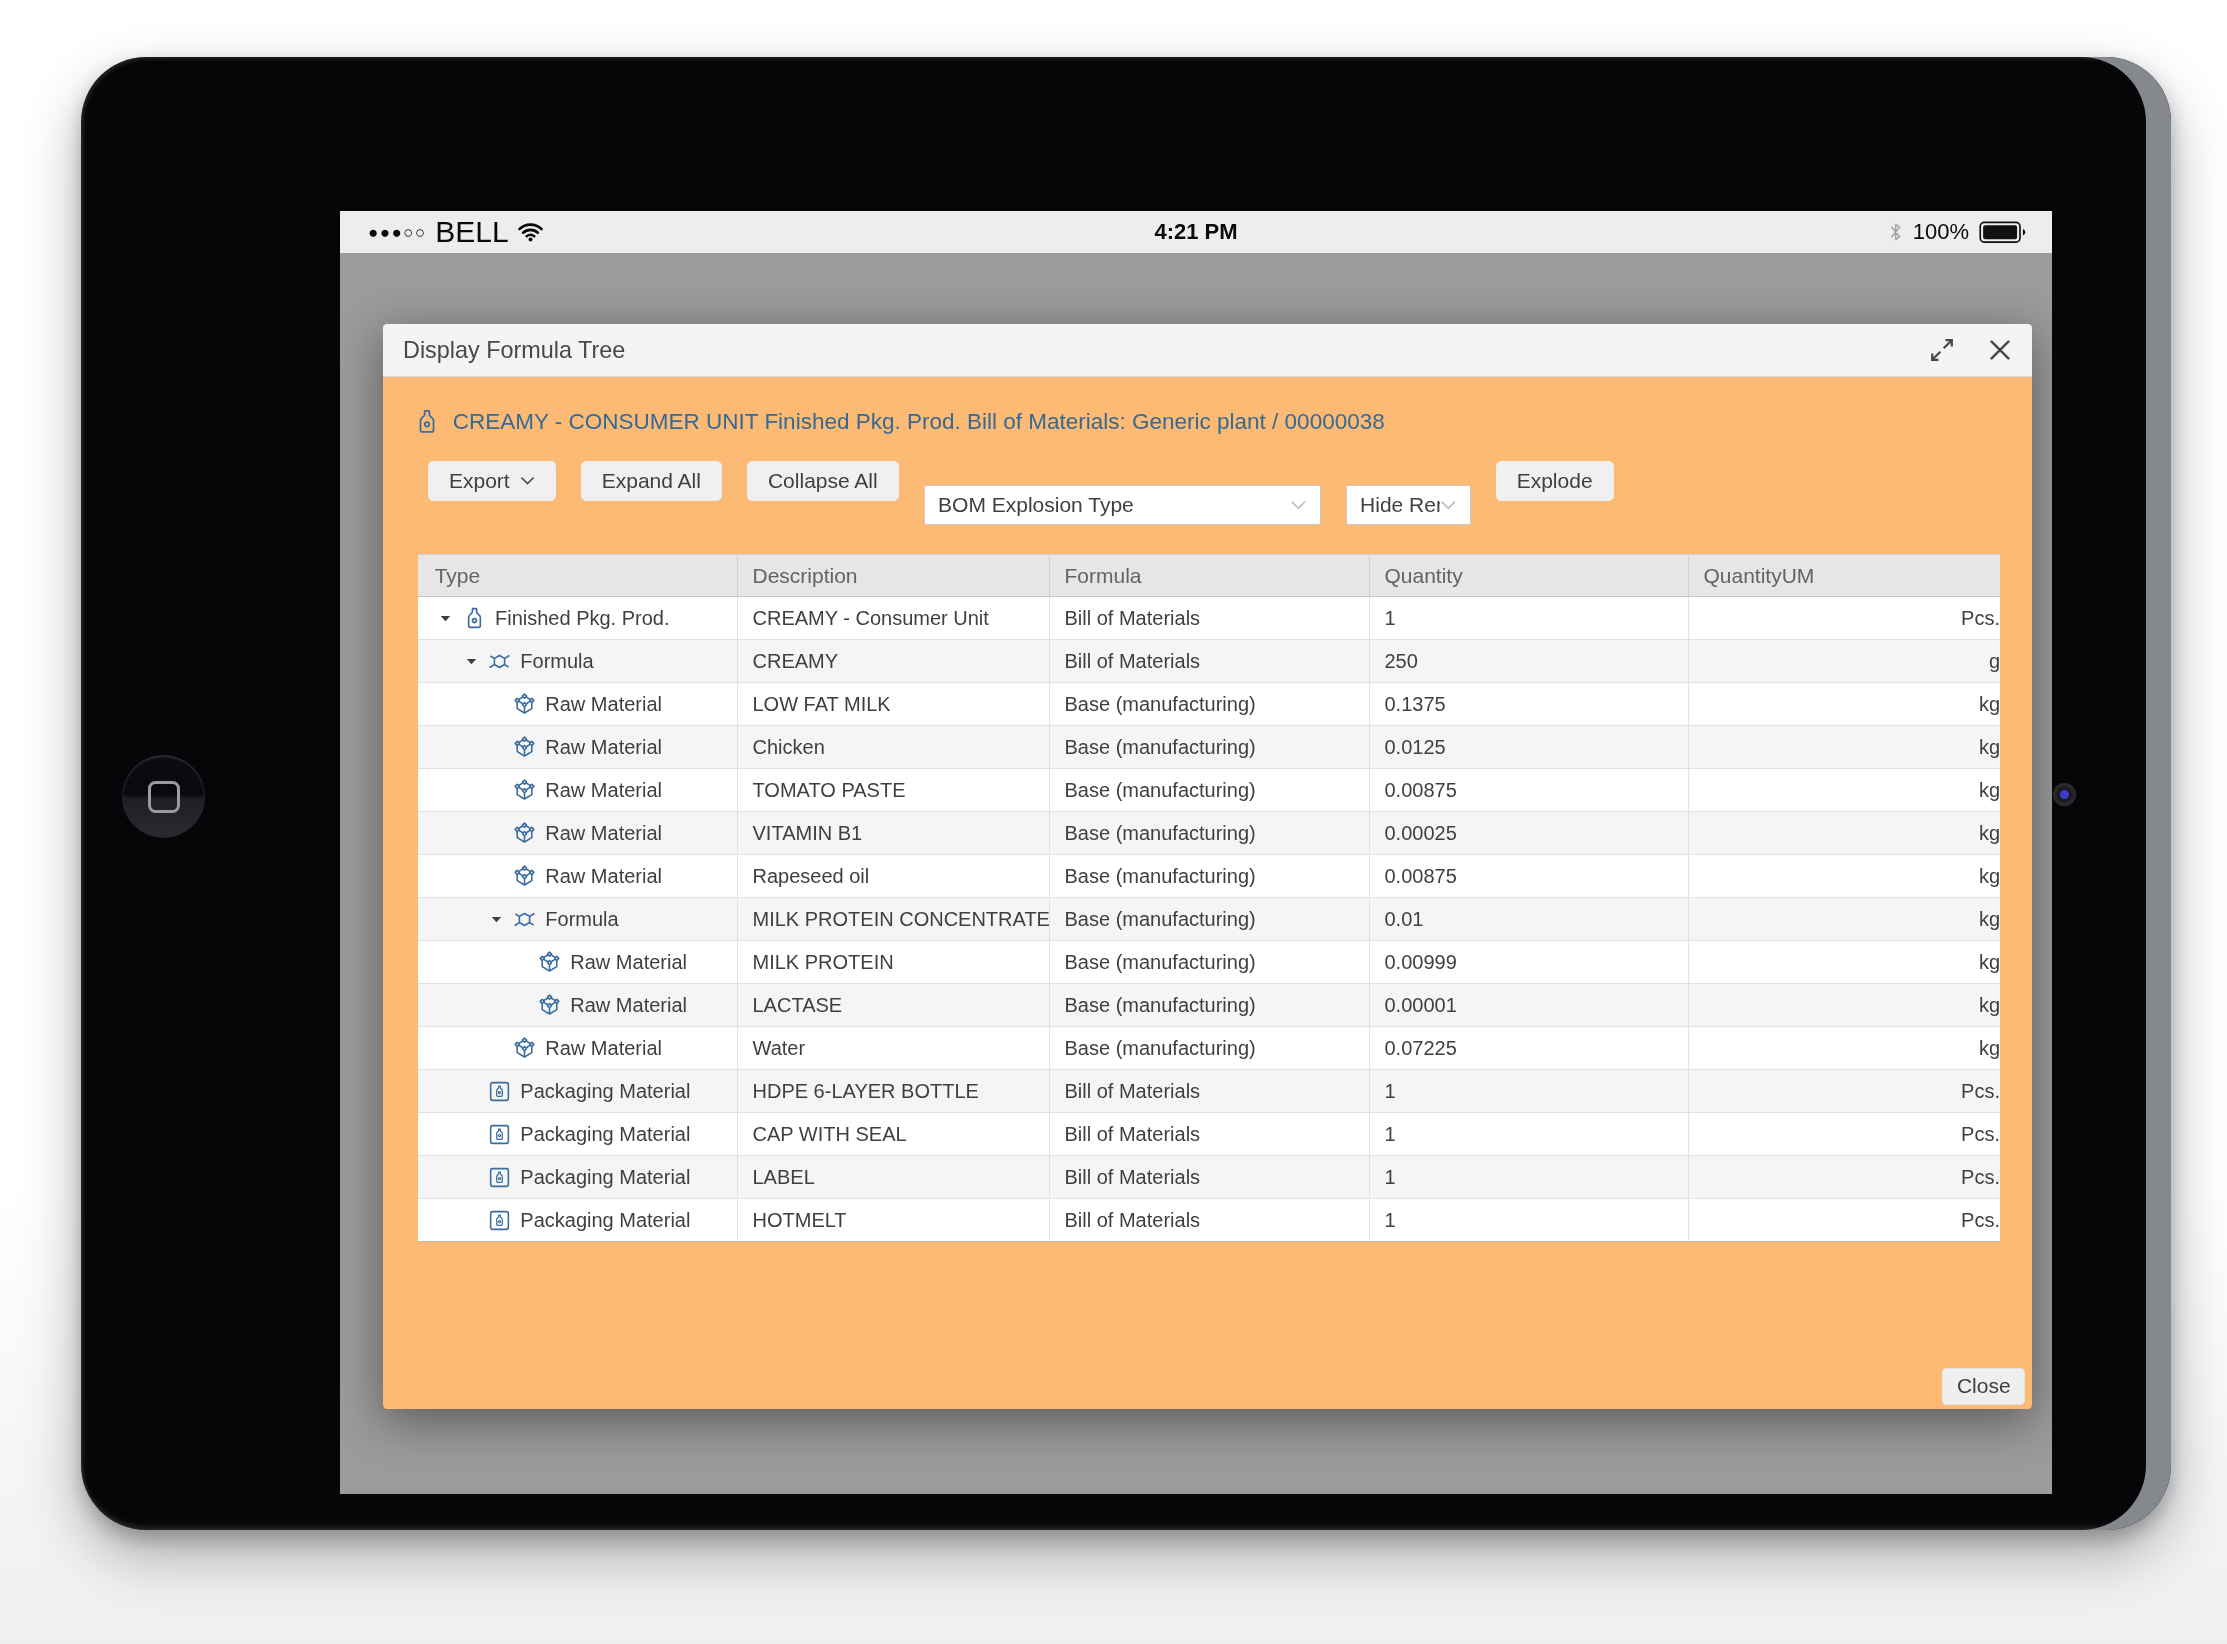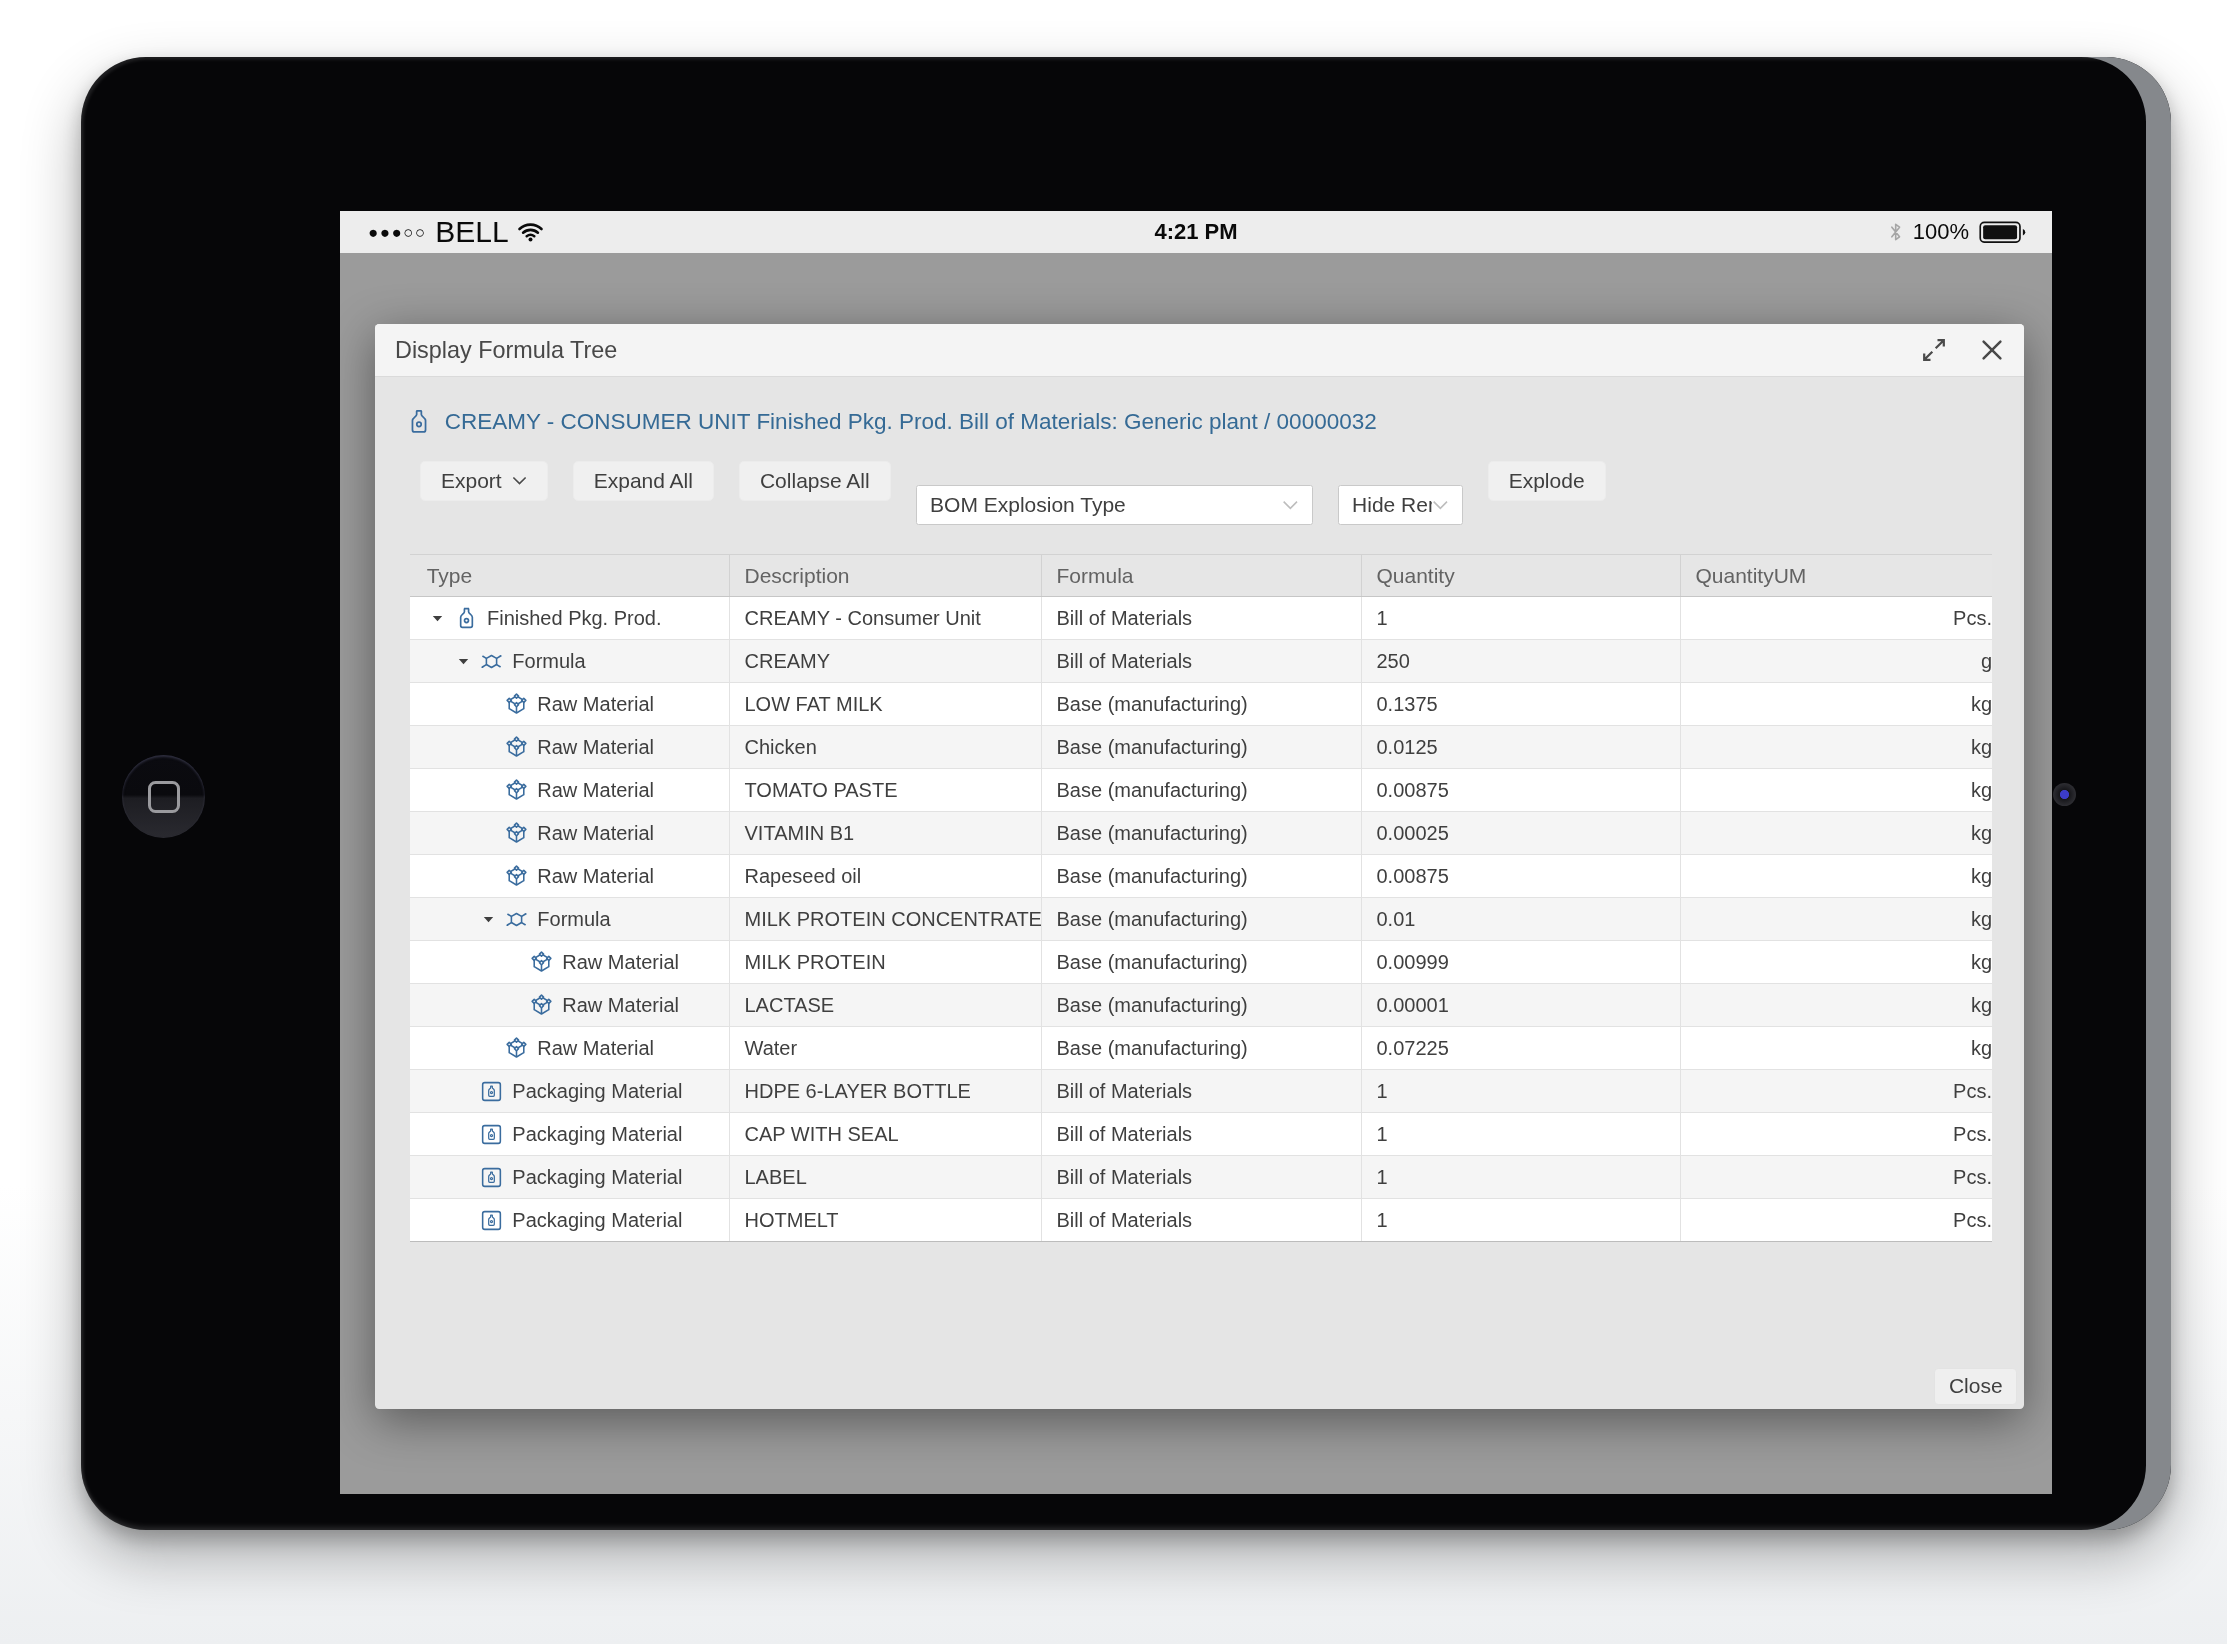--- a/index.html
+++ b/index.html
@@ -31,22 +31,22 @@
                display:flex; align-items:center; font-size:22px; color:#0a0a0a; }
   .sb-left { position:absolute; left:28px; display:flex; align-items:center; gap:8.3px; }
   .sb-signal { font-size:16.7px; letter-spacing:1.7px; padding-top:1.7px; }
   .sb-carrier { font-size:30px;text-align:center; }
   .sb-center { position:absolute; left:0; width:100%; text-align:center; font-weight:700; }
   .sb-right { position:absolute; right:25px; display:flex; align-items:center; gap:10px; }
   .sb-batt-pct { font-size:22px; }
   .icon-svg { display:inline-flex; align-items:center; justify-content:center; }
 
   
-  .dialog { position:absolute; left:35px; top:113px; width:1649px; height:1085px;
-            background:#e5e5e5; border-radius:4.2px; box-shadow:0 11.7px 47px rgba(0,0,0,.42);
+  .dialog { position:absolute; left:43px; top:113px; width:1649px; height:1085px;
+            background:#fdba74; border-radius:4.2px; box-shadow:0 11.7px 47px rgba(0,0,0,.42);
             overflow:hidden; }
   .dlg-header { position:absolute; left:0; top:0; width:100%; height:53px; background:#f4f4f4;
                 border-bottom:0.8px solid #dadada; display:flex; align-items:center; }
   .dlg-title { margin-left:20px; font-size:23.4px; color:#484848; }
   .dlg-header-icons { position:absolute; right:18.4px; display:flex; align-items:center; gap:30px; }
   .hdr-icon { width:28px; height:28px; cursor:pointer; }
 
   
   .link-row { position:absolute; left:30px; top:80px; height:35px; display:flex; align-items:center; gap:11.7px; }
   .link-text { font-size:22.5px; color:#356a95; cursor:pointer; }
@@ -151,21 +151,21 @@
           </span>
         </div>
 
         <div class="link-row">
           <span class="icon-svg">
               <svg width="28" height="28" viewBox="0 0 24 24" fill="none" stroke="#3a6c9e" stroke-width="1.5" stroke-linejoin="round">
                 <path d="M9.6 2.5h4.8M10 2.5v3c0 2-3.6 2.7-3.6 5.2v8.1c0 .95.77 1.7 1.7 1.7h7.8c.95 0 1.7-.77 1.7-1.7v-8.1c0-2.5-3.6-3.2-3.6-5.2v-3"></path>
                 <circle cx="12" cy="14" r="1.9"></circle>
               </svg>
             </span>
-          <span class="link-text">CREAMY - CONSUMER UNIT  Finished Pkg. Prod. Bill of Materials: Generic plant / 00000032</span>
+          <span class="link-text">CREAMY - CONSUMER UNIT  Finished Pkg. Prod. Bill of Materials: Generic plant / 00000038</span>
         </div>
 
         <div class="toolbar">
           <div class="btn">
             <span>Export</span>
             <span class="icon-svg">
                 <svg width="15" height="9.2" viewBox="0 0 14 9" fill="none" stroke="#4a4a4a" stroke-width="1.6">
                   <path d="M1 1.5l6 6 6-6"></path>
                 </svg>
               </span>

